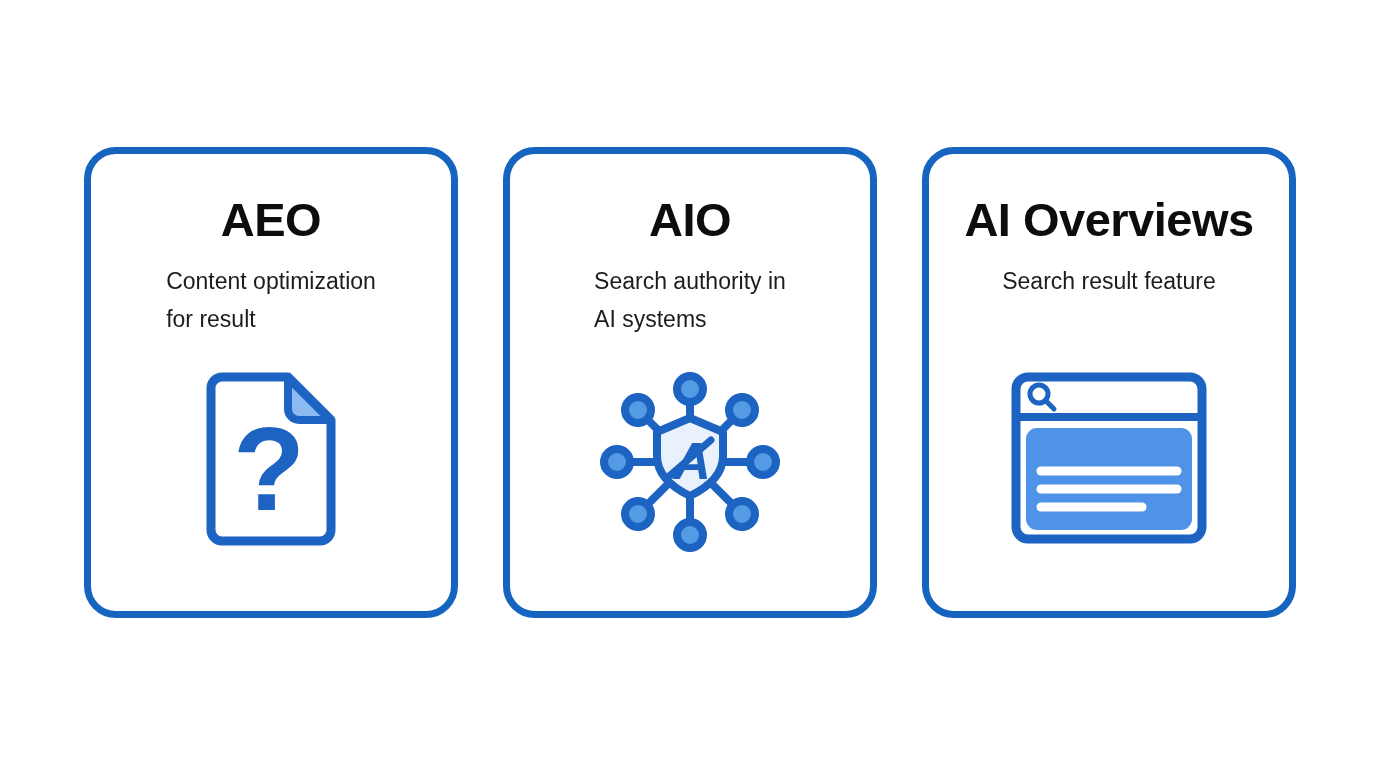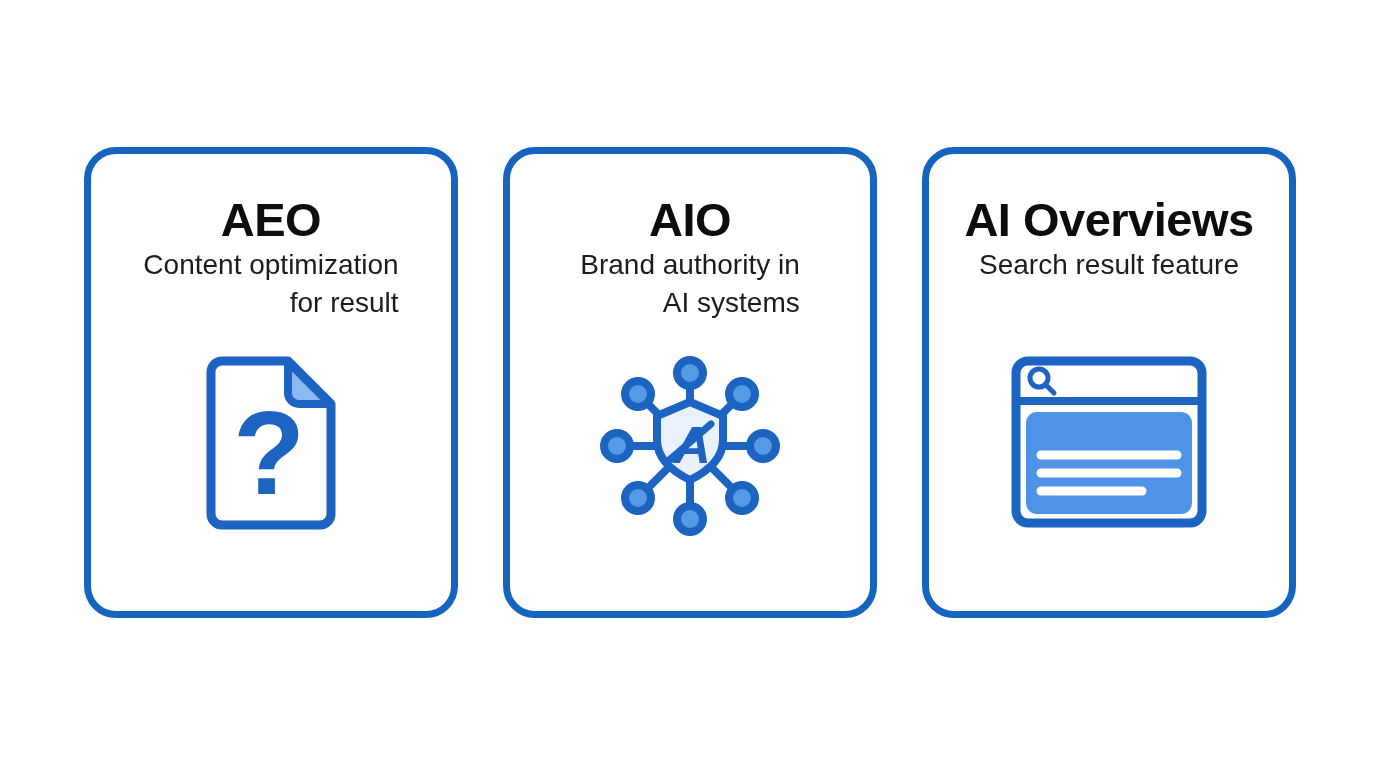--- a/index.html
+++ b/index.html
@@ -38,24 +38,25 @@
   .card-title {
     margin-top: 40px;
     font-size: 47px;
     line-height: 52px;
     font-weight: 700;
     color: var(--title-text);
     letter-spacing: -0.5px;
     white-space: nowrap;
   }
   .card-subtitle {
+    margin-top: 16px;
     height: 76px;
-    font-size: 28px;
+    font-size: 23px;
     line-height: 38px;
-    text-align: right;
+    text-align: left;
     color: var(--subtitle-text);
   }
   .card-icon-wrap {
     margin-top: 34px;
     height: 182px;
     display: flex;
     align-items: flex-start;
     justify-content: center;
   }
   .doc-body { fill: #ffffff; stroke: var(--icon-stroke); stroke-width: 9; stroke-linejoin: round; }
@@ -88,21 +89,21 @@
         <path class="doc-body" d="M16 5 H82 L125 48 V158 A11 11 0 0 1 114 169 H16 A11 11 0 0 1 5 158 V16 A11 11 0 0 1 16 5 Z"></path>
         <path class="doc-fold" d="M82 6 L124 48 H93 A11 11 0 0 1 82 37 Z"></path>
         <text class="doc-qmark" x="63" y="138" text-anchor="middle">?</text>
       </svg>
     </div>
   </div>
 
   <div class="card">
     <div class="card-title">AIO</div>
     <div class="card-subtitle">
-      <div>Brand authority in</div>
+      <div>Search authority in</div>
       <div>AI systems</div>
     </div>
     <div class="card-icon-wrap">
       <svg width="190" height="180" viewBox="0 0 190 180">
         <g>
           <line class="net-spoke" x1="95" y1="90" x2="95" y2="17"></line>
           <line class="net-spoke" x1="95" y1="90" x2="95" y2="163"></line>
           <line class="net-spoke" x1="95" y1="90" x2="22" y2="90"></line>
           <line class="net-spoke" x1="95" y1="90" x2="168" y2="90"></line>
           <line class="net-spoke" x1="95" y1="90" x2="43" y2="38"></line>

